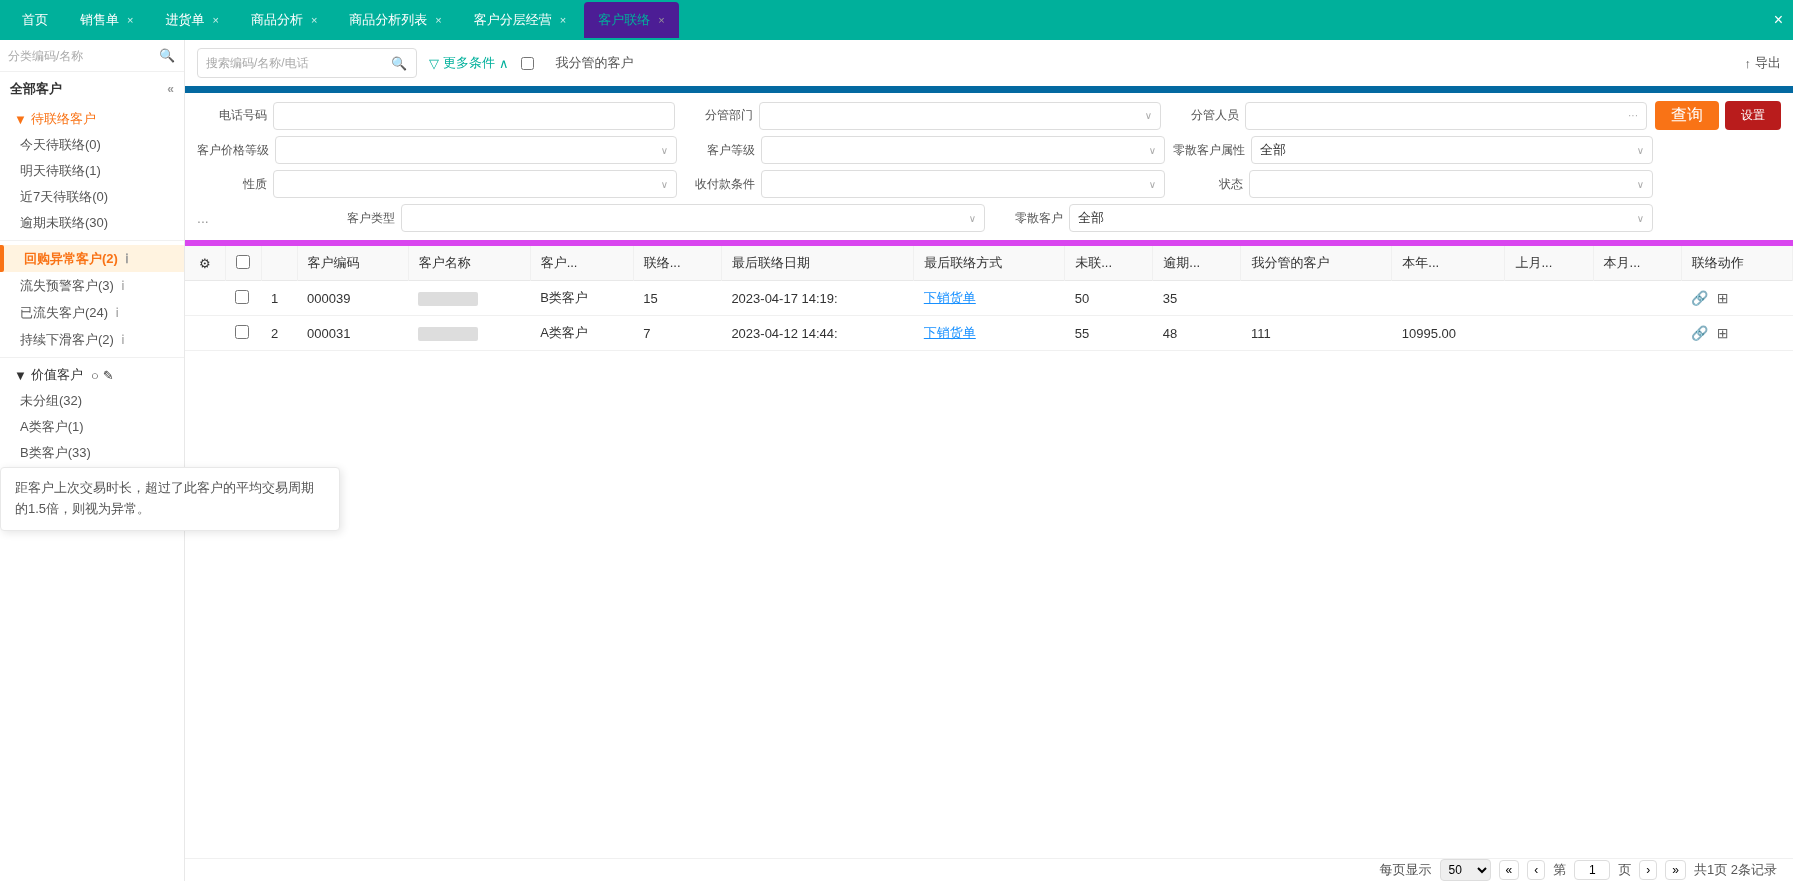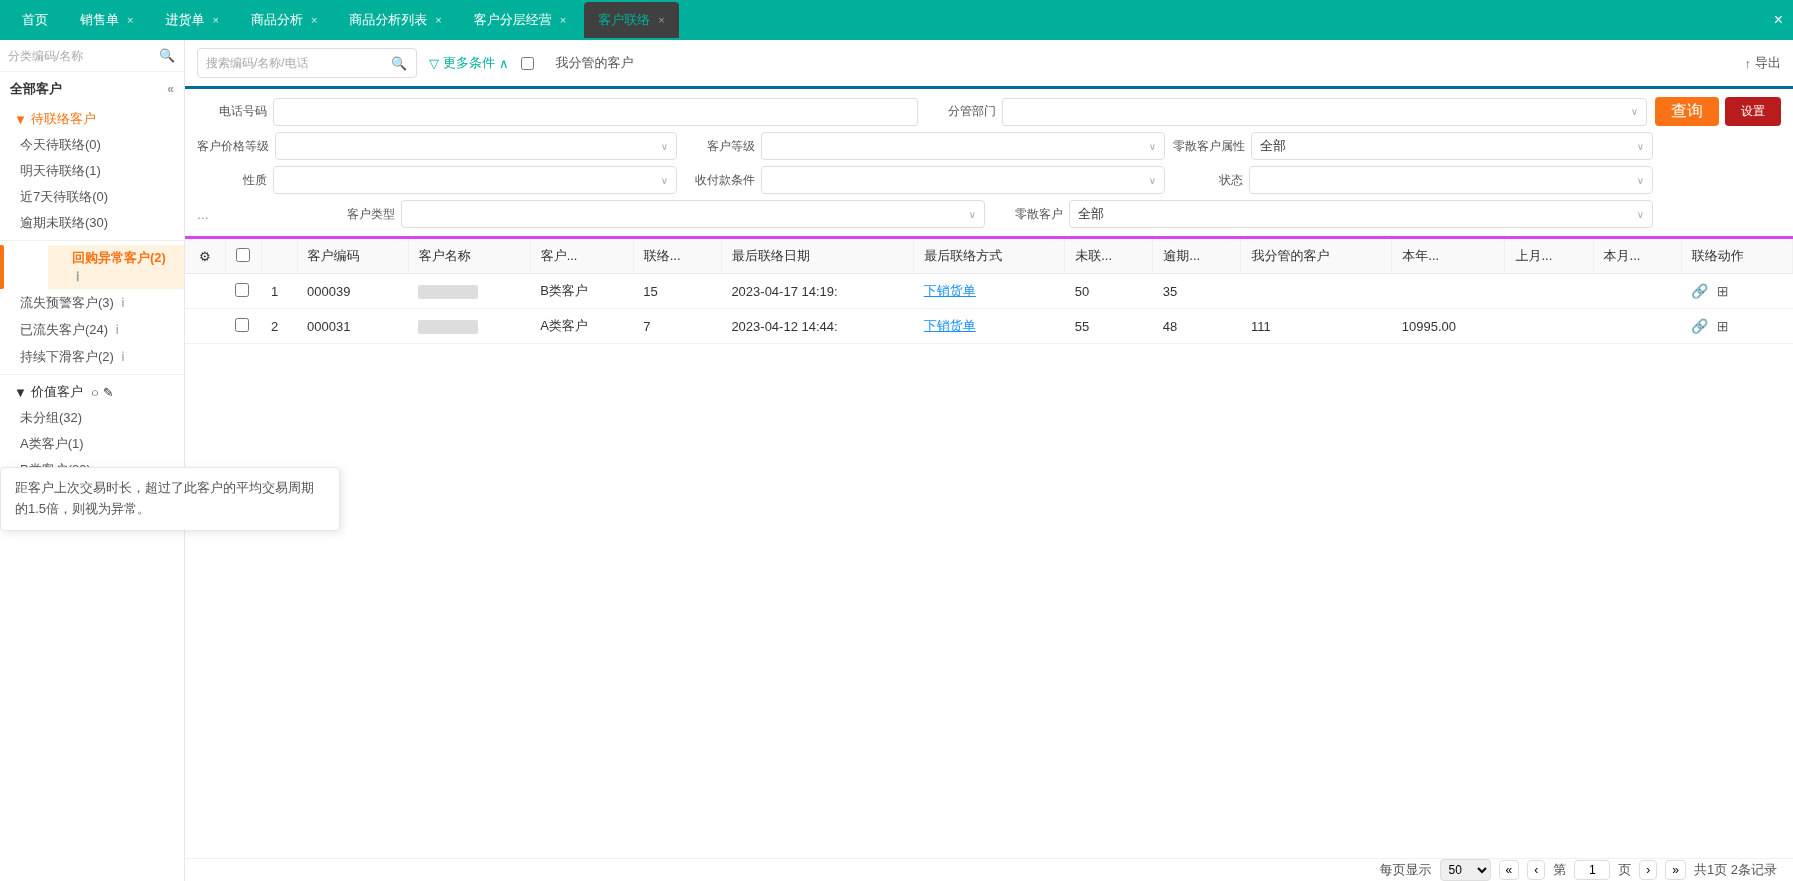--- a/index.html
+++ b/index.html
@@ -19,21 +19,21 @@
       color: #fff;
       padding: 0 14px;
       height: 36px;
       display: flex;
       align-items: center;
       cursor: pointer;
       gap: 4px;
       font-size: 13px;
     }
     .top-nav .nav-item.active {
-      background: #404040;
+      background: #4c1d95;
       color: #00b09b;
       border-radius: 4px 4px 0 0;
     }
     .top-nav .nav-item .close-x {
       font-size: 11px;
       color: rgba(255,255,255,0.8);
       margin-left: 4px;
     }
     .top-nav .nav-item.active .close-x {
       color: #999;
@@ -131,21 +131,21 @@
       background: #f5f5f5;
     }
 
     
     .filter-top {
       background: #fff;
       padding: 8px 12px;
       display: flex;
       align-items: center;
       gap: 12px;
-      border-bottom: 3px solid #0369a1;
+      border-bottom: 7px solid #0369a1;
     }
     .search-box {
       display: flex;
       align-items: center;
       border: 1px solid #ddd;
       border-radius: 4px;
       padding: 0 8px;
       height: 30px;
       width: 220px;
     }
@@ -179,21 +179,21 @@
       gap: 4px;
       color: #555;
       cursor: pointer;
       font-size: 12px;
     }
 
     
     .filter-advanced {
       background: #fff;
       padding: 8px 12px;
-      border-bottom: 3px solid #d946ef;
+      border-bottom: 6px solid #d946ef;
     }
     .filter-row {
       display: flex;
       align-items: center;
       gap: 8px;
       margin-bottom: 6px;
     }
     .filter-row:last-child { margin-bottom: 0; }
     .filter-cell {
       display: flex;
@@ -447,21 +447,21 @@
       <span>近7天待联络(0)</span>
     </div>
     <div class="sidebar-item">
       <span>逾期未联络(30)</span>
     </div>
 
     <div class="sidebar-divider"></div>
 
     <div class="sidebar-item-wrapper" style="position:relative;">
       <div style="position:absolute;left:0;top:0;bottom:0;width:4px;background:#f97316;border-radius:0 2px 2px 0;"></div>
-      <div class="sidebar-item active" style="padding-left:24px;margin-left:48px;">
+      <div class="sidebar-item active" style="padding-left:24px;">
         <span>回购异常客户(2)</span>
         <span style="color:#999;margin-left:4px;">ℹ</span>
       </div>
     </div>
 
     <div class="sidebar-item">
       <span>流失预警客户(3)</span>
       <span style="color:#999;margin-left:4px;">ℹ</span>
     </div>
     <div class="sidebar-item">
@@ -523,20 +523,27 @@
       <div class="filter-row">
         <div class="filter-cell">
           <span class="filter-label">电话号码</span>
           <input class="filter-input" style="">
         </div>
         <div class="filter-cell">
           <span class="filter-label">分管部门</span>
           <div class="filter-select">
             <span></span>
             <span class="arrow">∨</span>
+          </div>
+        </div>
+        <div class="filter-cell">
+          <span class="filter-label">分管人员</span>
+          <div class="filter-select" style="flex:1;">
+            <span></span>
+            <span class="arrow">···</span>
           </div>
         </div>
         <div class="filter-btn-group">
           <button class="btn-query">查询</button>
           <button class="btn-setting">设置</button>
         </div>
       </div>
 
       <div class="filter-row">
         <div class="filter-cell">

